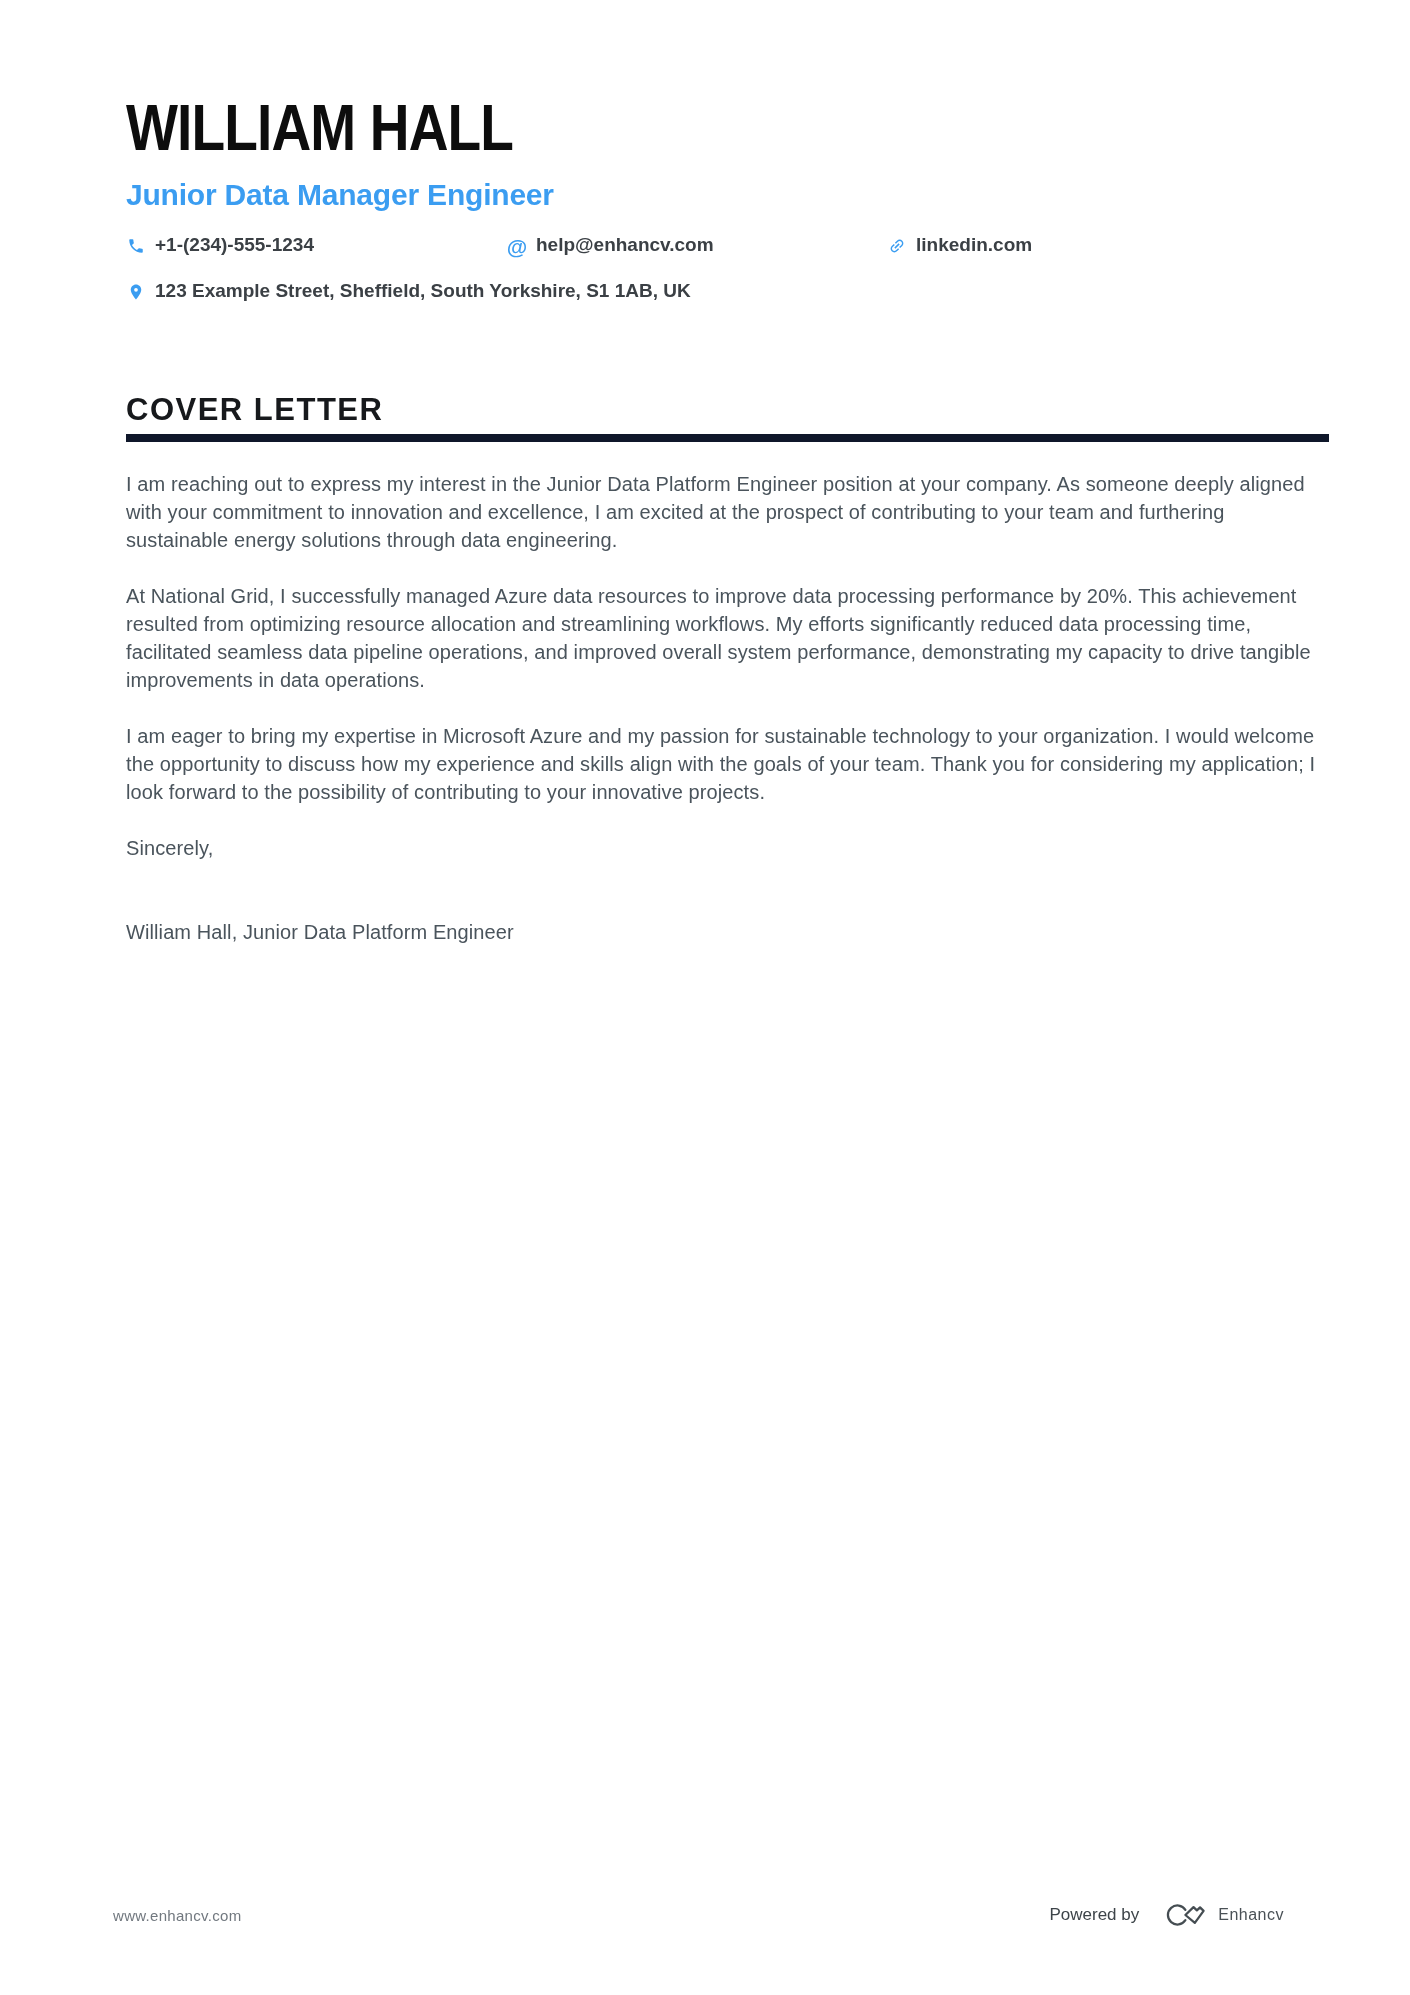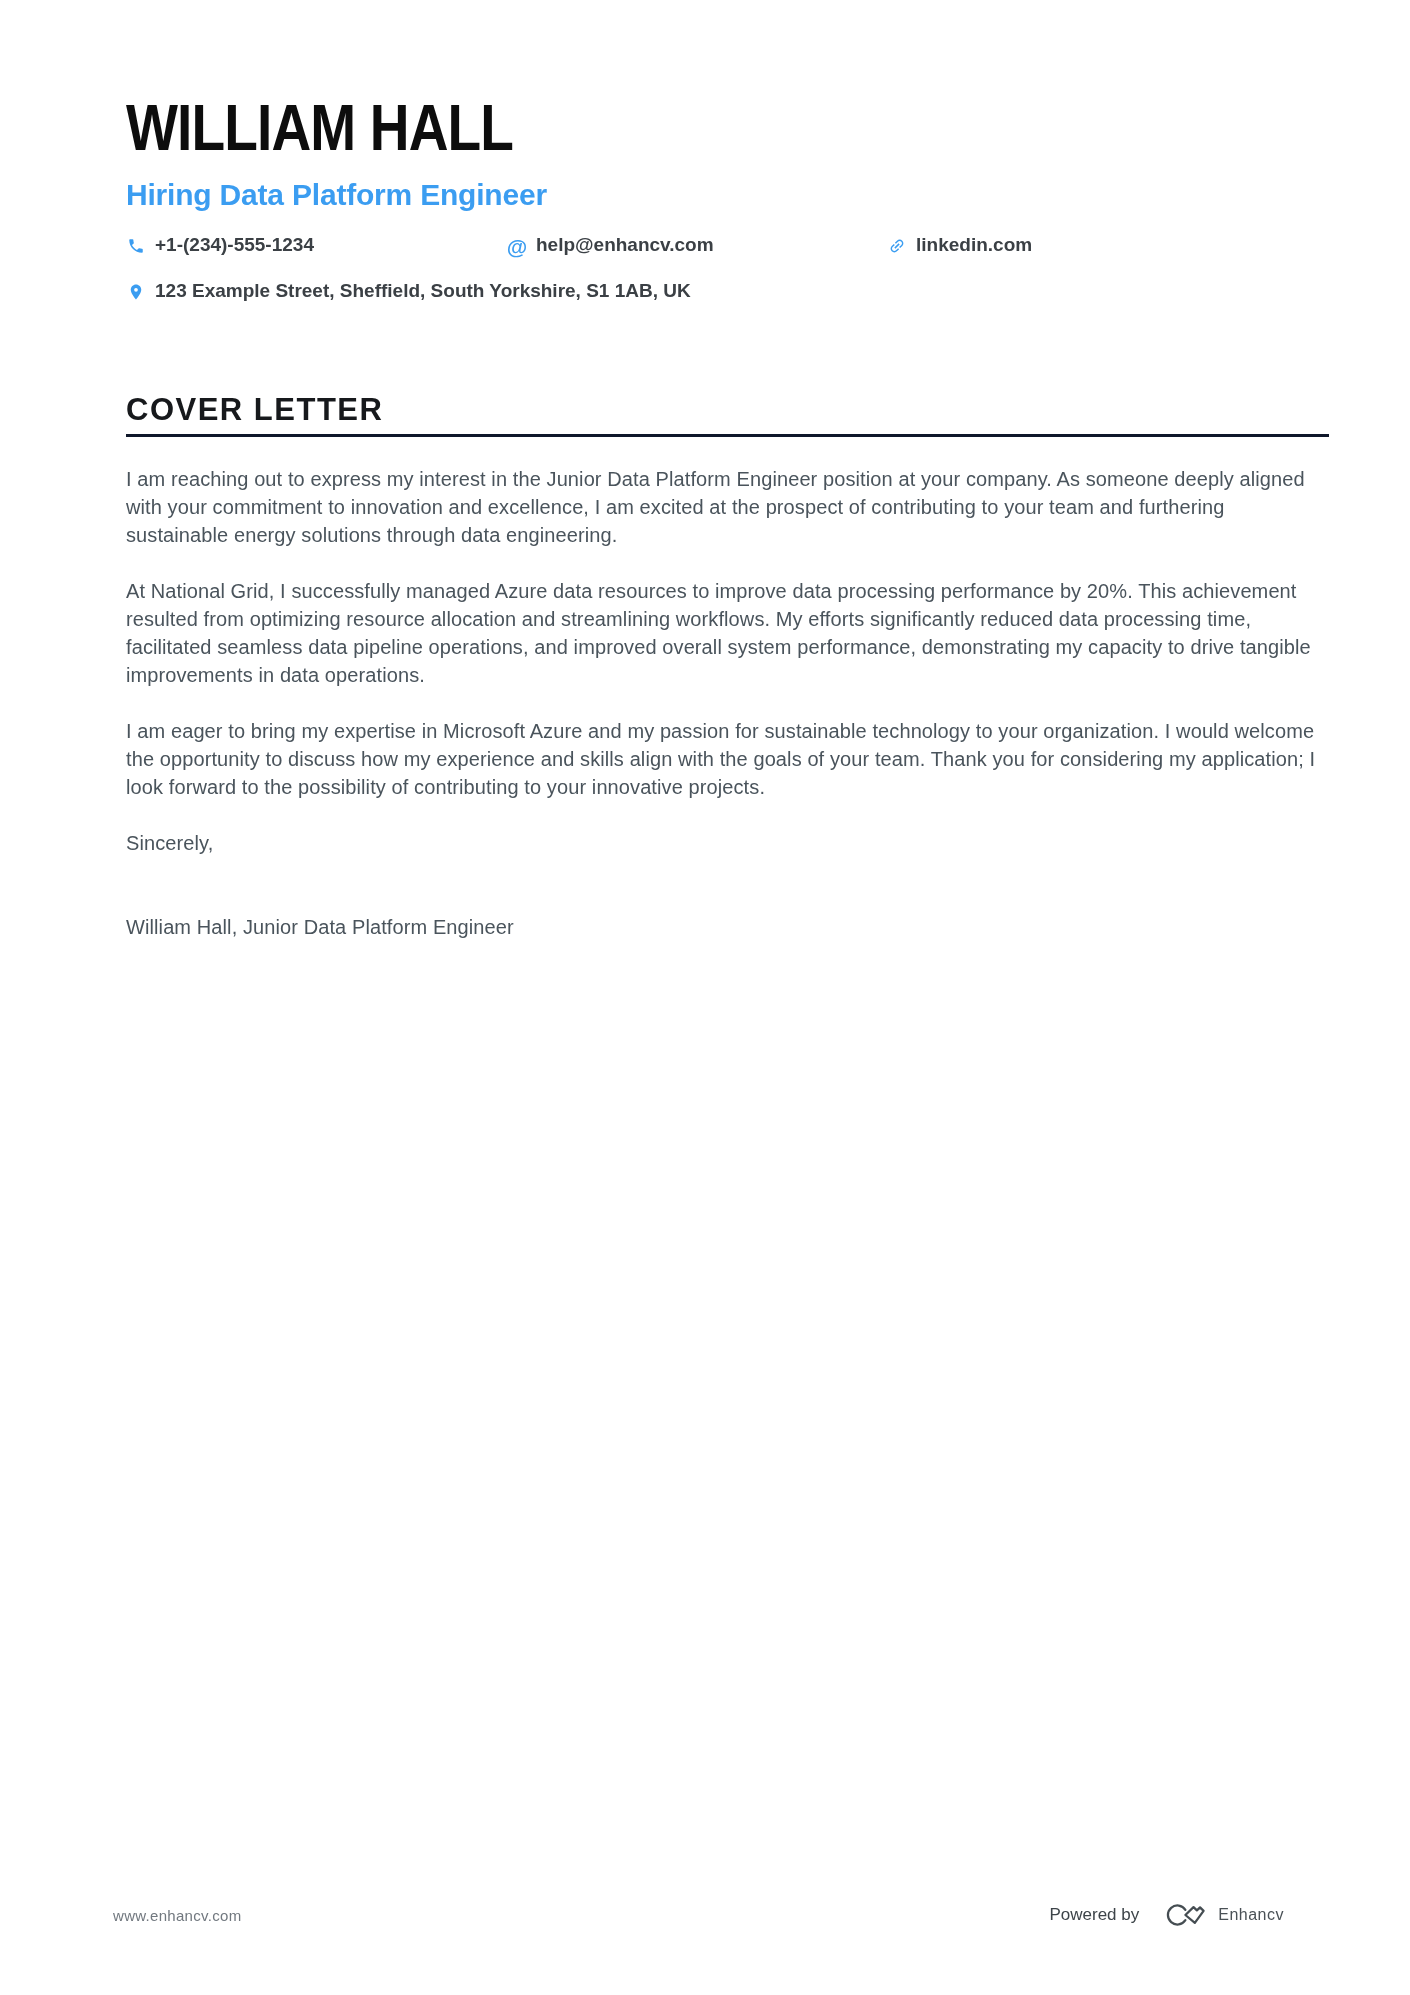--- a/index.html
+++ b/index.html
@@ -72,21 +72,21 @@
   .icon.rotated svg { transform: rotate(-45deg); }
 
   
   .section-heading {
     margin: 92px 0 0 0;
     padding-bottom: 9px;
     font-size: 31px;
     font-weight: 700;
     letter-spacing: 1.5px;
     color: #17191c;
-    border-bottom: 3px solid #0f172a;
+    border-bottom: 8px solid #0f172a;
     line-height: 1.0;
   }
 
   
   .letter p {
     margin: 28px 0 0 0;
     font-size: 20px;
     line-height: 28px;
     color: #4a545c;
     letter-spacing: 0.1px;
@@ -129,21 +129,21 @@
   }
 </style>
 </head>
 <body>
 
 <div class="page">
   <div class="content">
 
     <header>
       <h1 class="name">WILLIAM HALL</h1>
-      <h2 class="job-title">Hiring Data Platform Engineer</h2>
+      <h2 class="job-title">Junior Data Manager Engineer</h2>
 
       <div class="contact-row">
         <div class="contact-item col-1">
           <span class="icon">
             <svg viewBox="0 0 24 24" fill="#3b9df1" xmlns="http://www.w3.org/2000/svg">
               <path d="M6.62 10.79c1.44 2.83 3.76 5.14 6.59 6.59l2.2-2.2c.27-.27.67-.36 1.02-.24 1.12.37 2.33.57 3.57.57.55 0 1 .45 1 1V20c0 .55-.45 1-1 1-9.39 0-17-7.61-17-17 0-.55.45-1 1-1h3.5c.55 0 1 .45 1 1 0 1.25.2 2.45.57 3.57.11.35.03.74-.25 1.02l-2.2 2.2z"></path>
             </svg>
           </span>
           <span>+1-(234)-555-1234</span>
         </div>

